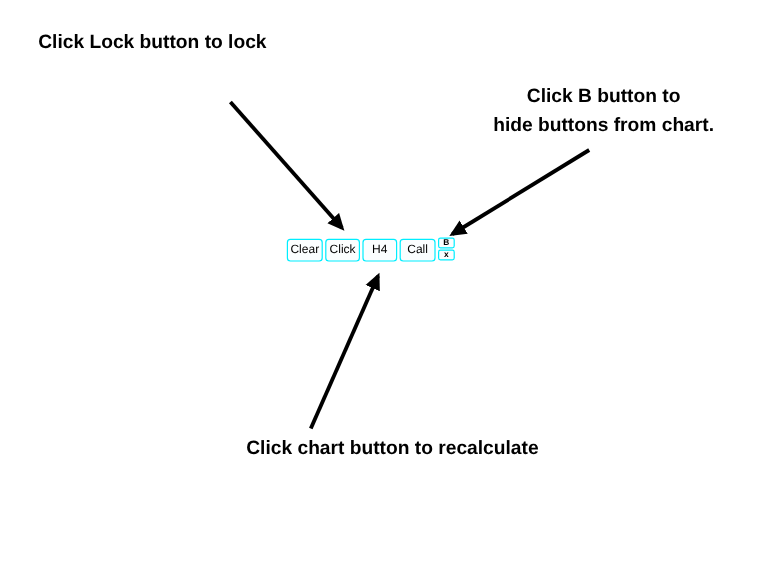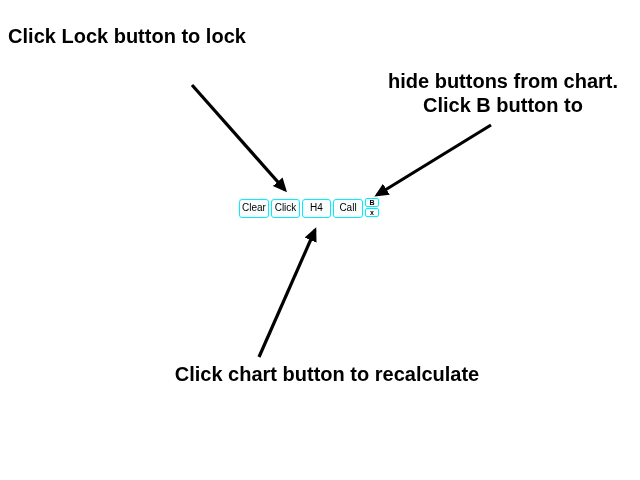--- a/index.html
+++ b/index.html
@@ -5,33 +5,33 @@
   :root { --accent: #00eeff; --btn-bg: #fbfeff; --ink: #000000; }
   html, body { margin: 0; padding: 0; }
   body {
     width: 640px; height: 480px; position: relative; overflow: hidden;
     background: #ffffff;
     font-family: "Liberation Sans", sans-serif;
   }
   .note {
     position: absolute;
     font-weight: bold;
-    font-size: 20px;
+    font-size: 16px;
     line-height: 24px;
     color: var(--ink);
     text-align: center;
     white-space: nowrap;
   }
   #note-lock   { left: 0px;   top: 24px;  width: 254px; }
   #note-b      { left: 377px; top: 69px;  width: 252px; }
   #note-recalc { left: 87px;  top: 362px; width: 480px; }
 
   .toolbar {
     position: absolute; left: 239px; top: 198px;
-    display: flex; align-items: center;
+    display: flex; align-items: flex-end;
   }
   .tbtn {
     box-sizing: border-box;
     height: 19px;
     margin-right: 2px;
     padding: 0;
     border: 1px solid var(--accent);
     border-radius: 3px;
     background: var(--btn-bg);
     color: var(--ink);
@@ -68,22 +68,22 @@
   }
 </style>
 </head>
 <body>
 
 <div class="note" id="note-lock">
   <div>Click Lock button to lock</div>
 </div>
 
 <div class="note" id="note-b">
+  <div>Click B button to</div>
   <div>hide buttons from chart.</div>
-  <div>Click B button to</div>
 </div>
 
 <div class="note" id="note-recalc">
   <div>Click chart button to recalculate</div>
 </div>
 
 <div class="toolbar">
   <button class="tbtn w30">Clear</button>
   <button class="tbtn w29">Click</button>
   <button class="tbtn w29">H4</button>

